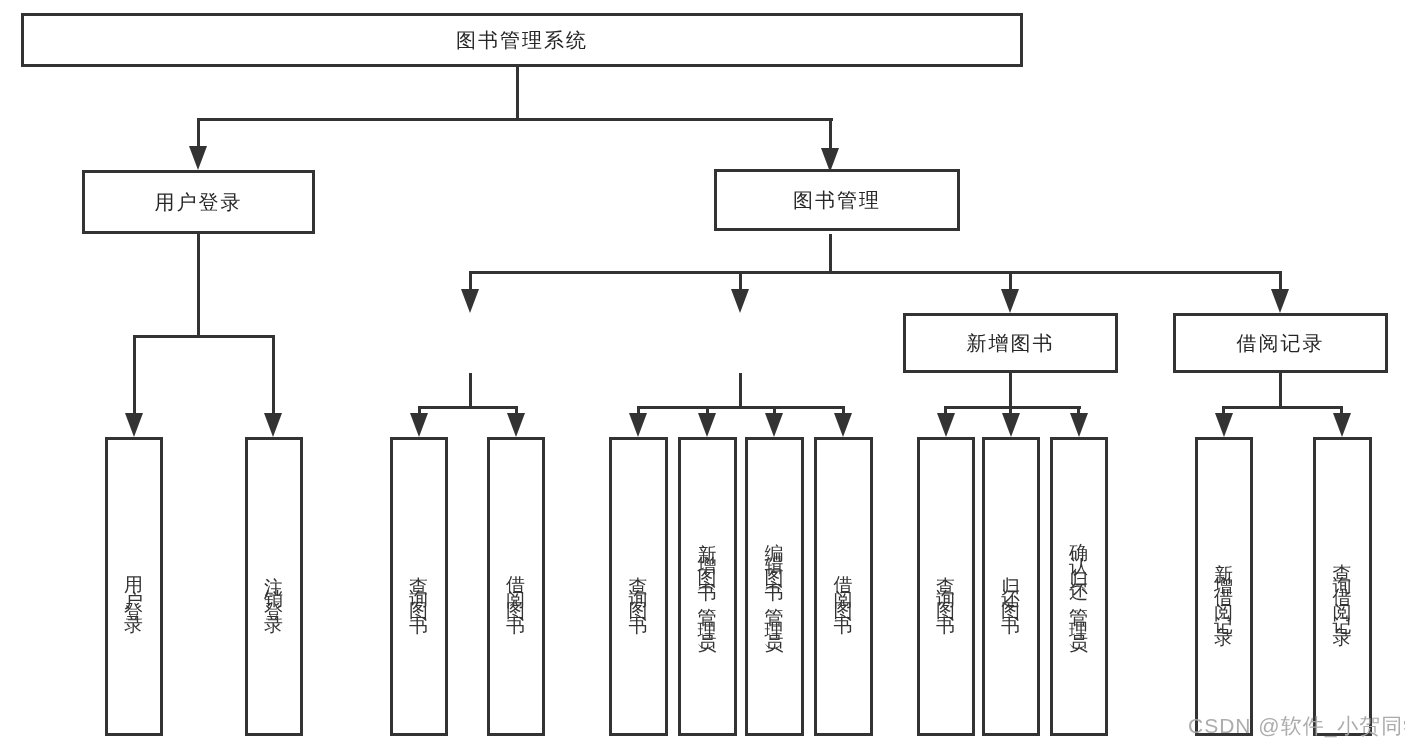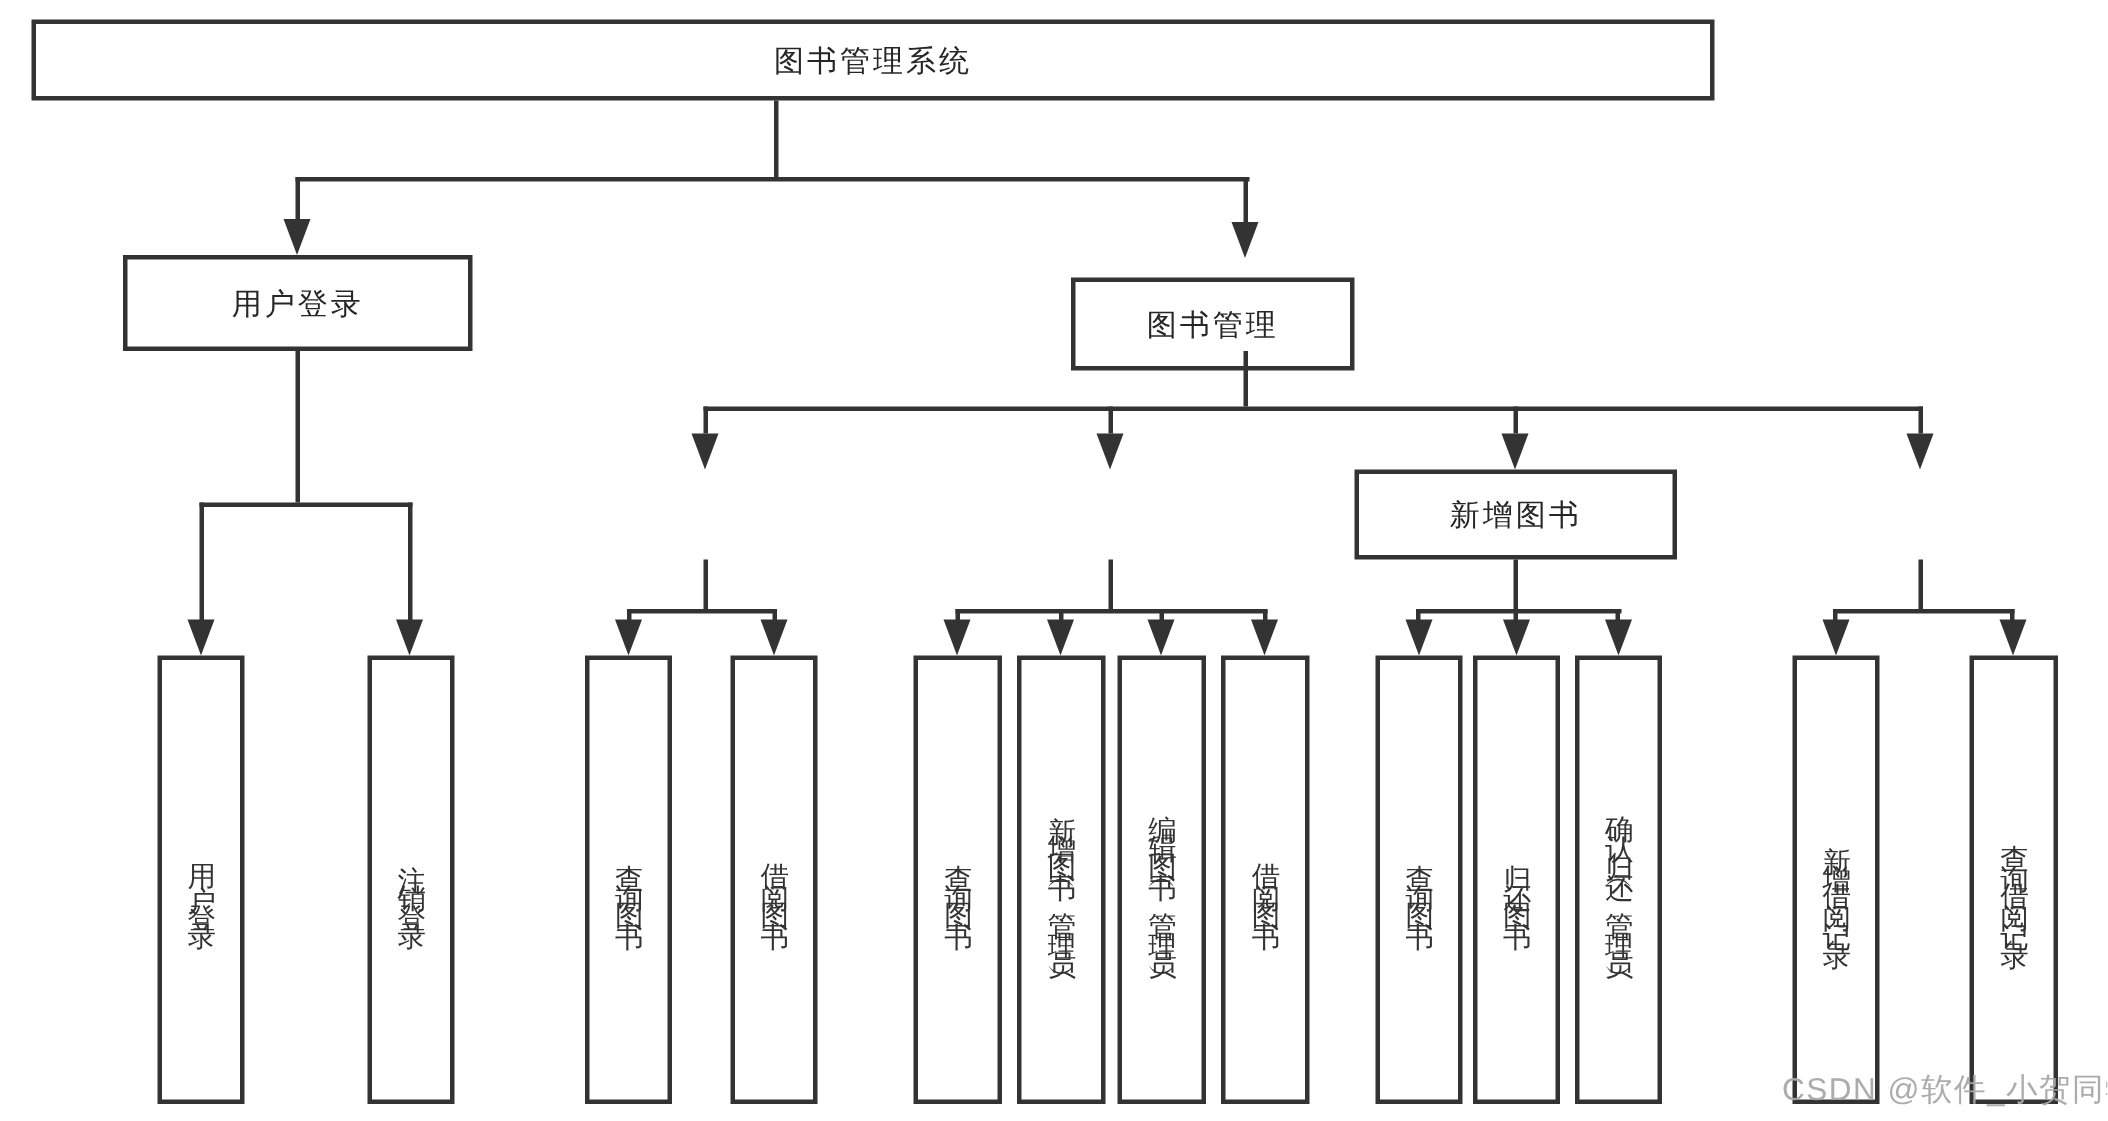--- a/index.html
+++ b/index.html
@@ -52,35 +52,35 @@
     letter-spacing:1px;
     white-space:nowrap;
     z-index:10;
   }
 </style>
 </head>
 <body>
 
 <div class="canvas">
 
-  <div class="box" style="left:21px;top:13px;width:1122px;height:54px">
+  <div class="box" style="left:21px;top:13px;width:1002px;height:54px">
     <span class="hlabel">图书管理系统</span>
   </div>
 
   <div class="cl" style="left:516px;top:67px;width:3px;height:51px"></div>
   <div class="cl" style="left:197px;top:118px;width:636px;height:3px"></div>
   <div class="cl" style="left:197px;top:118px;width:3px;height:30px"></div>
   <div class="ca" style="left:189px;top:146px"></div>
   <div class="cl" style="left:829px;top:118px;width:3px;height:32px"></div>
   <div class="ca" style="left:821px;top:148px"></div>
 
   <div class="box" style="left:82px;top:170px;width:233px;height:64px">
     <span class="hlabel">用户登录</span>
   </div>
-  <div class="box" style="left:714px;top:185px;width:189px;height:62px">
+  <div class="box" style="left:714px;top:169px;width:246px;height:62px">
     <span class="hlabel">图书管理</span>
   </div>
 
   <div class="cl" style="left:197px;top:234px;width:3px;height:101px"></div>
   <div class="cl" style="left:133px;top:335px;width:142px;height:3px"></div>
   <div class="cl" style="left:133px;top:335px;width:3px;height:80px"></div>
   <div class="ca" style="left:125px;top:413px"></div>
   <div class="cl" style="left:272px;top:335px;width:3px;height:80px"></div>
   <div class="ca" style="left:264px;top:413px"></div>
 
@@ -90,20 +90,23 @@
   <div class="ca" style="left:461px;top:289px"></div>
   <div class="cl" style="left:739px;top:271px;width:3px;height:18px"></div>
   <div class="ca" style="left:731px;top:289px"></div>
   <div class="cl" style="left:1009px;top:271px;width:3px;height:18px"></div>
   <div class="ca" style="left:1001px;top:289px"></div>
   <div class="cl" style="left:1279px;top:271px;width:3px;height:18px"></div>
   <div class="ca" style="left:1271px;top:289px"></div>
 
   <div class="box" style="left:903px;top:313px;width:215px;height:60px">
     <span class="hlabel">新增图书</span>
+  </div>
+  <div class="box" style="left:1173px;top:313px;width:215px;height:60px">
+    <span class="hlabel">借阅记录</span>
   </div>
 
   <div class="cl" style="left:469px;top:373px;width:3px;height:33px"></div>
   <div class="cl" style="left:739px;top:373px;width:3px;height:33px"></div>
   <div class="cl" style="left:1009px;top:373px;width:3px;height:33px"></div>
   <div class="cl" style="left:1279px;top:373px;width:3px;height:33px"></div>
 
   <div class="cl" style="left:418px;top:406px;width:100px;height:3px"></div>
   <div class="cl" style="left:637px;top:406px;width:208px;height:3px"></div>
   <div class="cl" style="left:944px;top:406px;width:137px;height:3px"></div>

